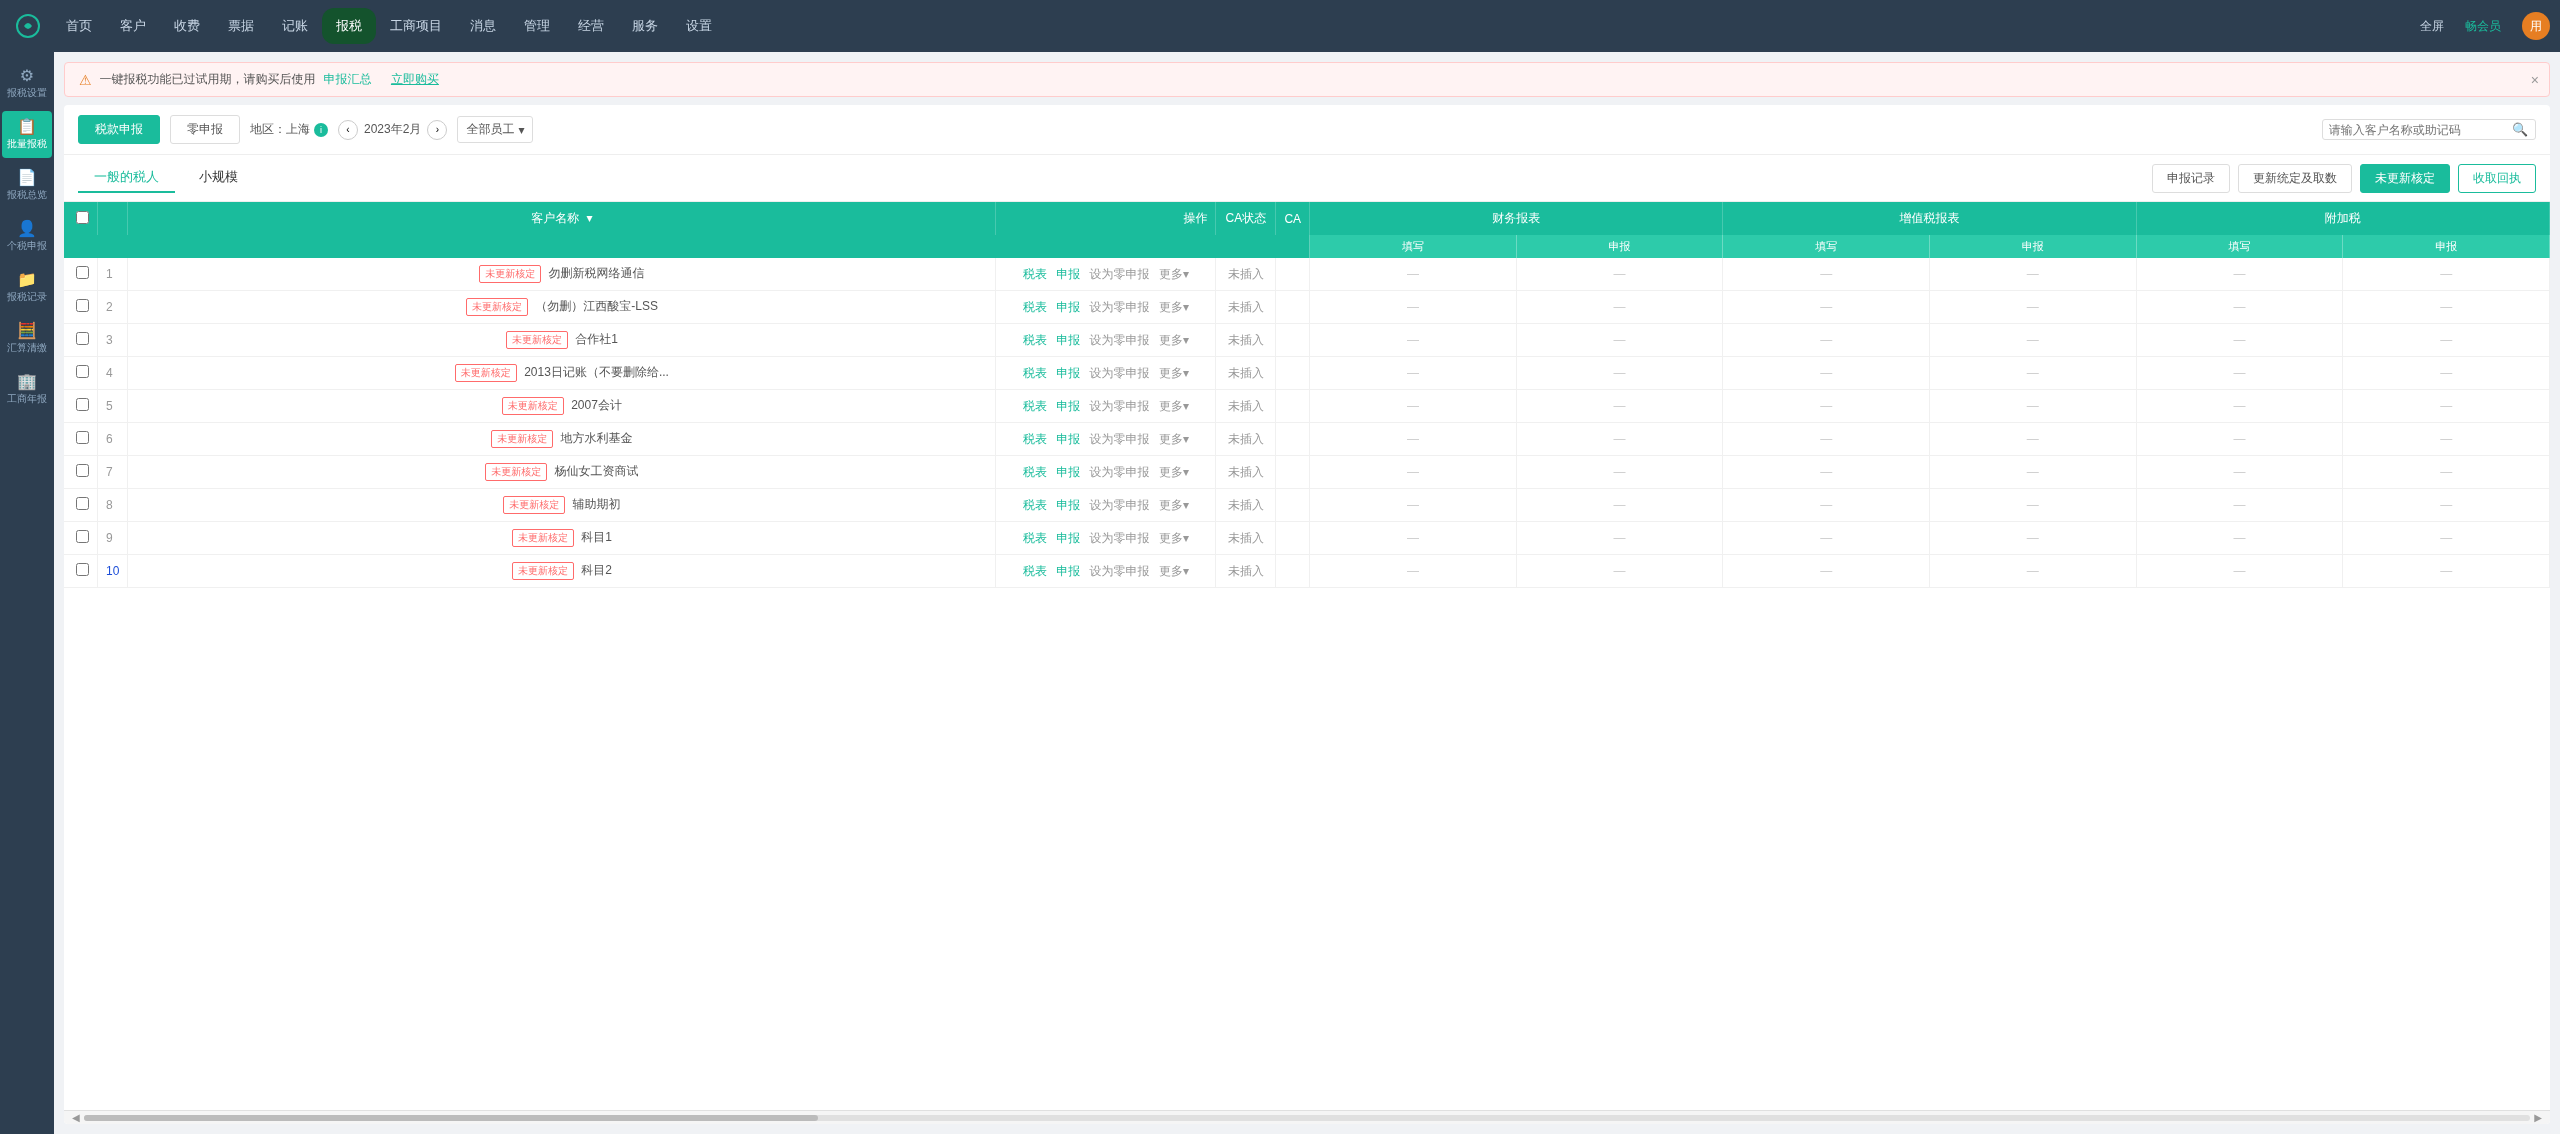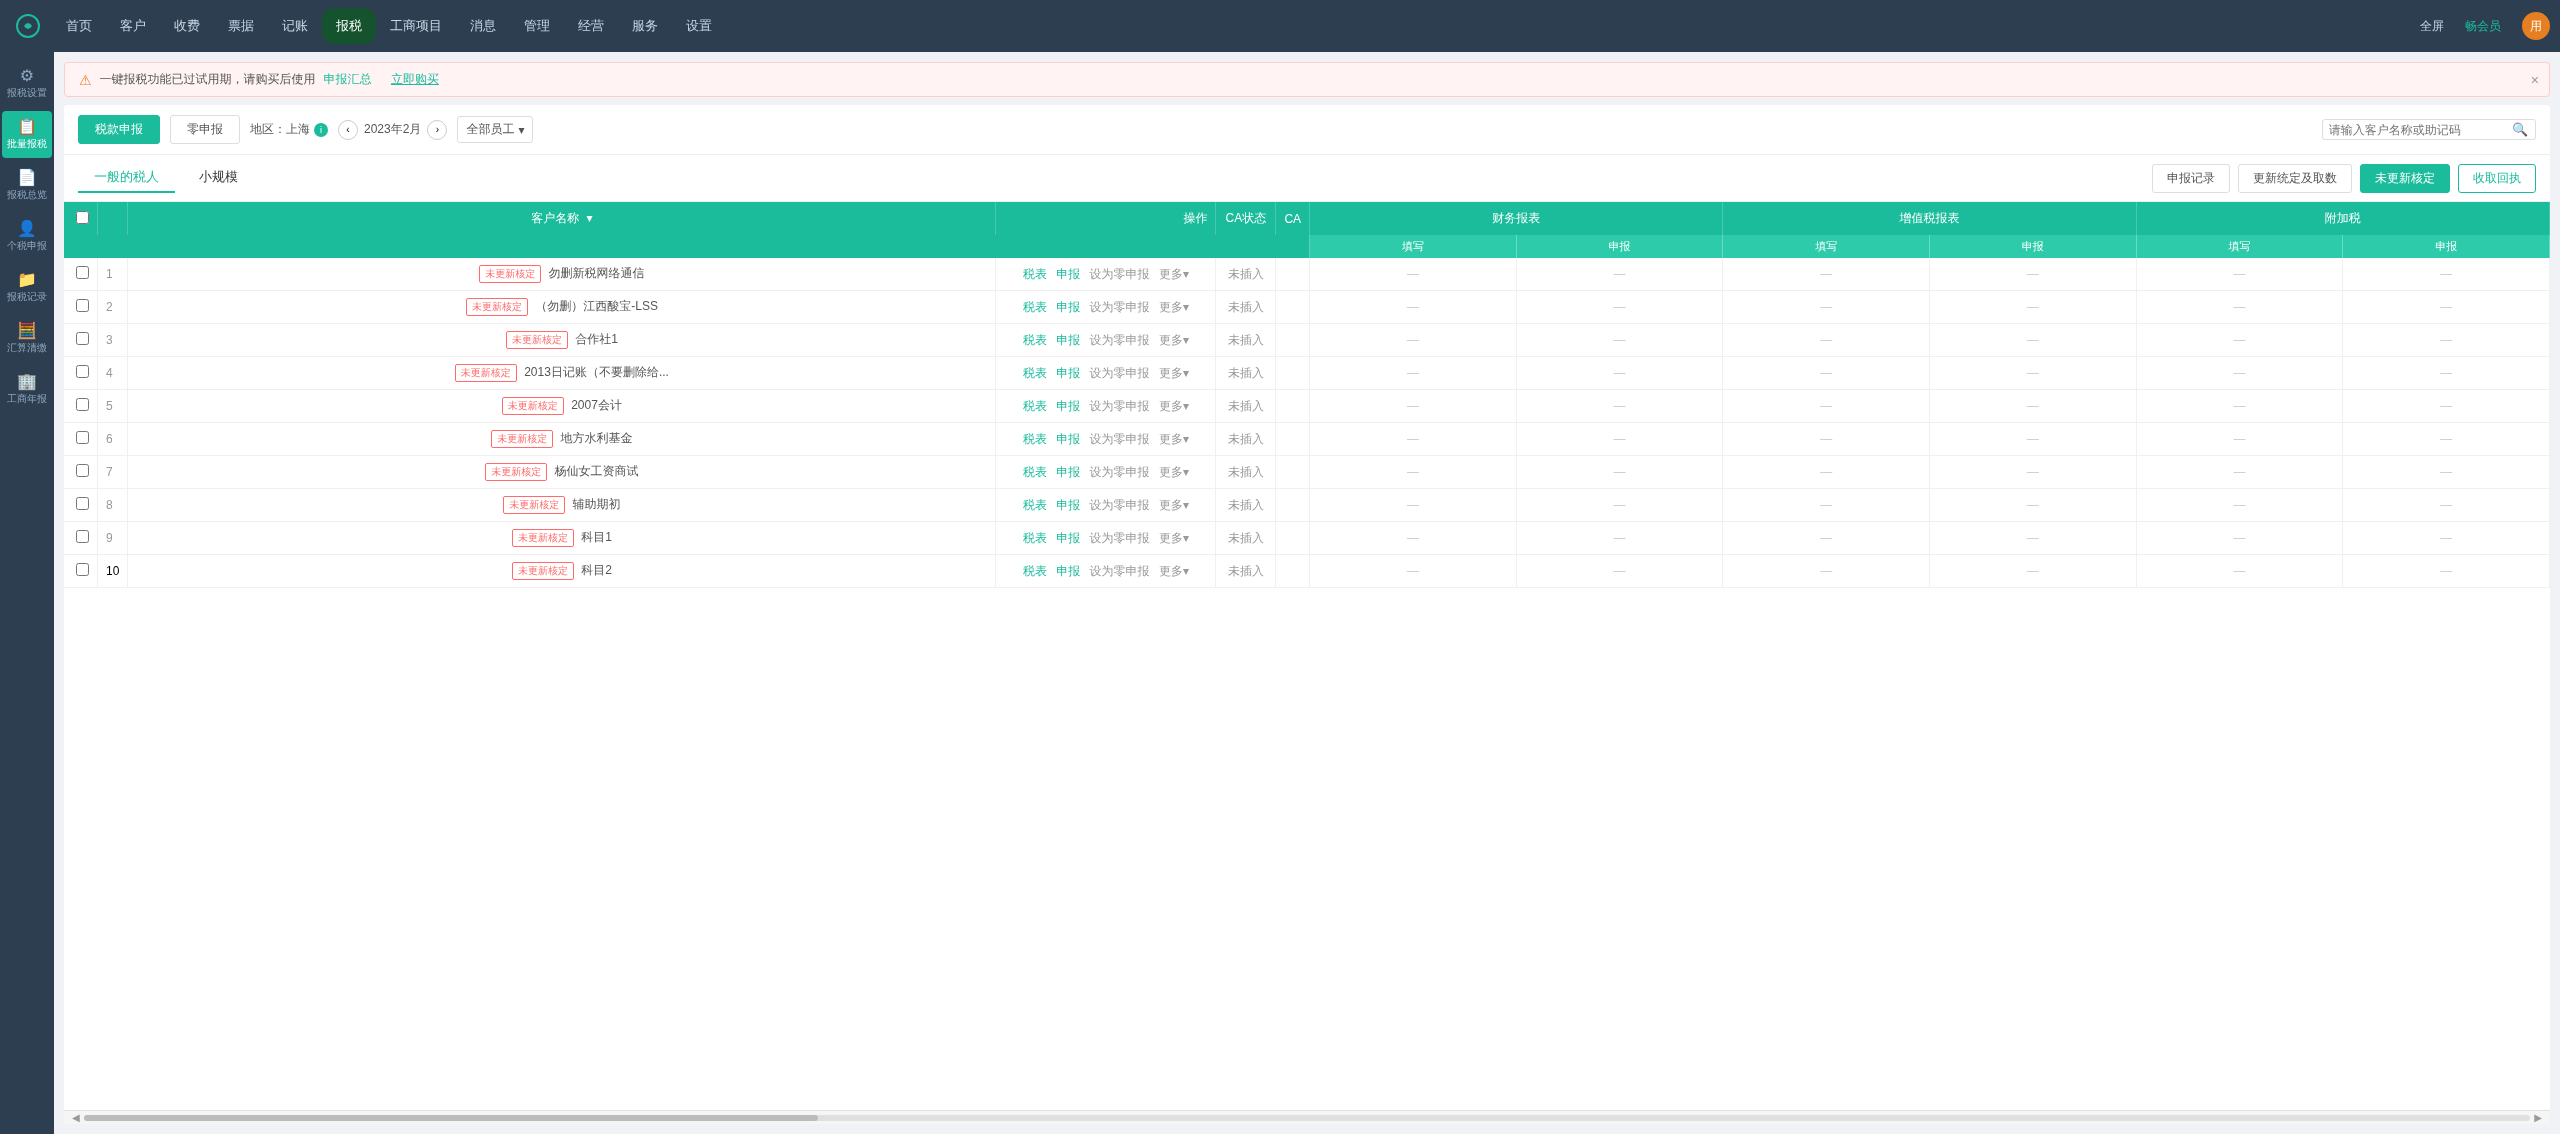--- a/index.html
+++ b/index.html
@@ -701,21 +701,21 @@
       <td><span class="dash">—</span></td>
       <td><span class="dash">—</span></td>
       <td><span class="dash">—</span></td>
       <td><span class="dash">—</span></td>
       <td><span class="dash">—</span></td>
     </tr>
               <tr>
       <td>
         <input type="checkbox" style="">
       </td>
-      <td style="color:#000000;">10</td>
+      <td style="color:#1d4ed8;">10</td>
       <td>
         <span class="status-badge">未更新核定</span>
         科目2
       </td>
       <td>
         <span class="action-link">税表</span>
         <span class="action-link">申报</span>
         <span class="action-link gray">设为零申报</span>
         <span class="action-link gray">更多▾</span>
       </td>

